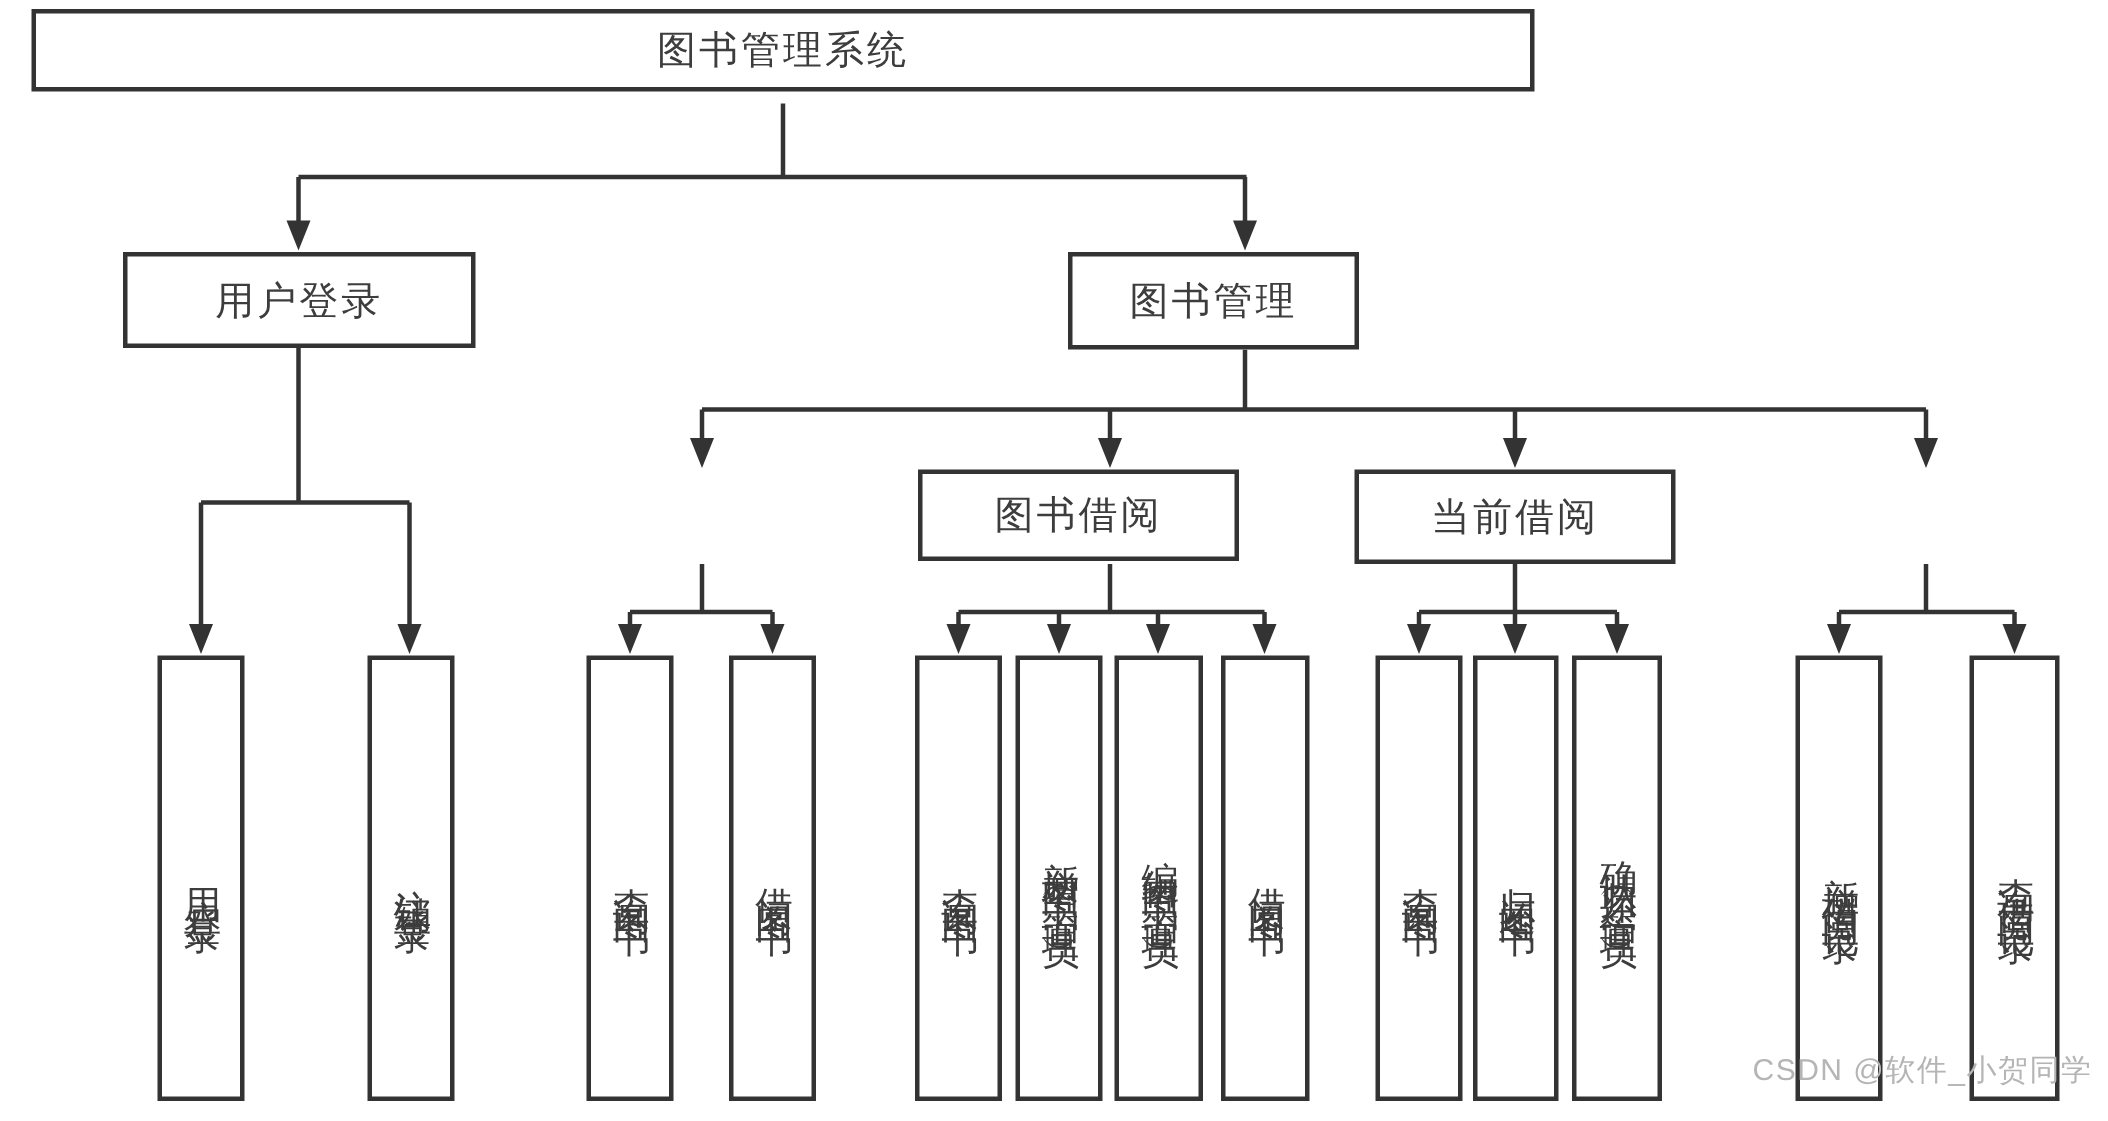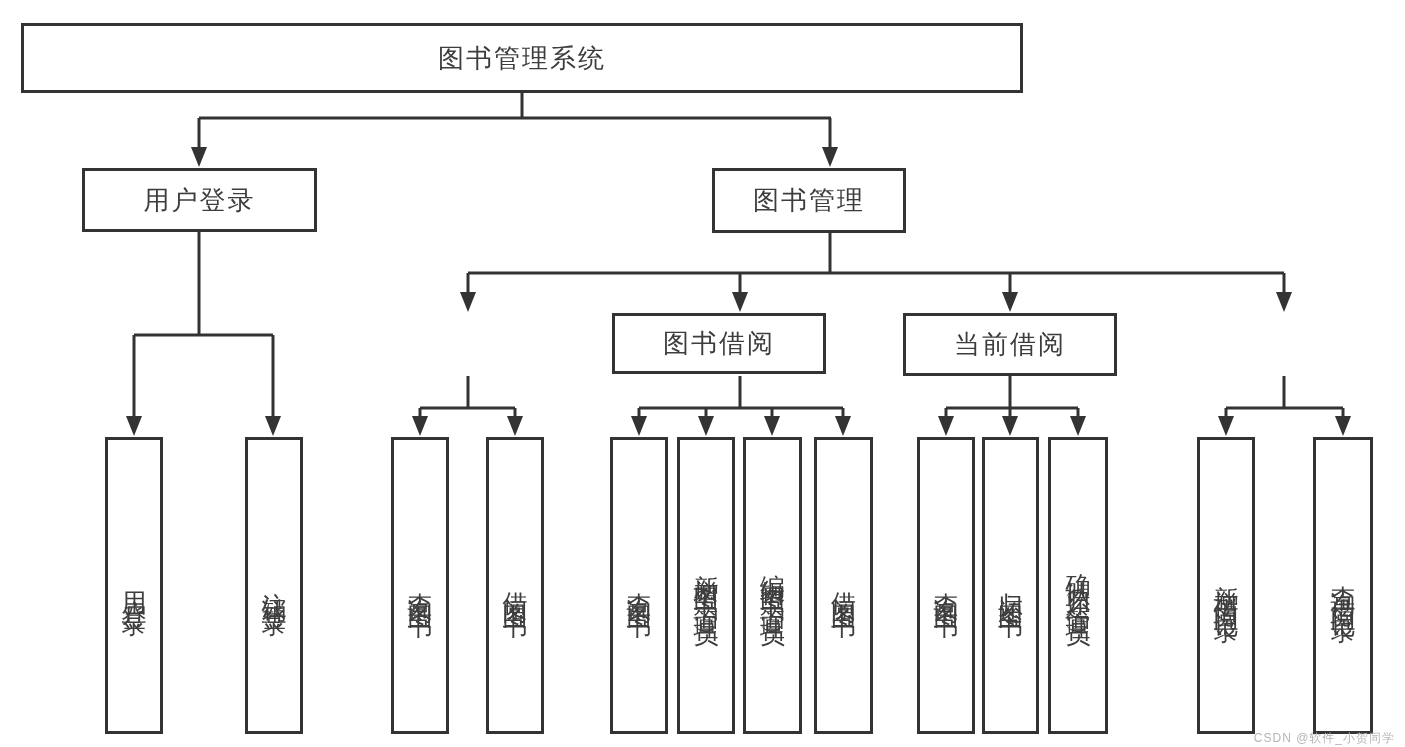--- a/index.html
+++ b/index.html
@@ -25,23 +25,23 @@
   .hbox span{font-size:26px;letter-spacing:2px;white-space:nowrap;}
   .vbox .vtext{
     writing-mode:vertical-rl;
     text-orientation:mixed;
     font-size:25px;
     letter-spacing:7px;
     line-height:1;
   }
   .watermark{
     position:absolute;
-    right:10px;bottom:0;
+    right:10px;bottom:20px;
     color:var(--watermark,#b5b5b5);
-    font-size:12px;
+    font-size:20px;
     letter-spacing:1px;
     z-index:5;
     white-space:nowrap;
     text-align:right;
   }
 </style>
 </head>
 <body>
 
 <div class="stage">
@@ -101,21 +101,21 @@
     <polygon points="1070,416 1086,416 1078,436"></polygon>
 
     <line x1="1284" y1="376" x2="1284" y2="408"></line>
     <line x1="1226" y1="408" x2="1343" y2="408"></line>
     <line x1="1226" y1="408" x2="1226" y2="421"></line>
     <line x1="1343" y1="408" x2="1343" y2="421"></line>
     <polygon points="1218,416 1234,416 1226,436"></polygon>
     <polygon points="1335,416 1351,416 1343,436"></polygon>
   </svg>
 
-  <div class="hbox" style="left:21px;top:23px;width:1002px;height:70px">
+  <div class="hbox" style="left:21px;top:6px;width:1002px;height:55px">
     <span>图书管理系统</span>
   </div>
 
   <div class="hbox" style="left:82px;top:168px;width:235px;height:64px">
     <span>用户登录</span>
   </div>
   <div class="hbox" style="left:712px;top:168px;width:194px;height:65px">
     <span>图书管理</span>
   </div>
 

